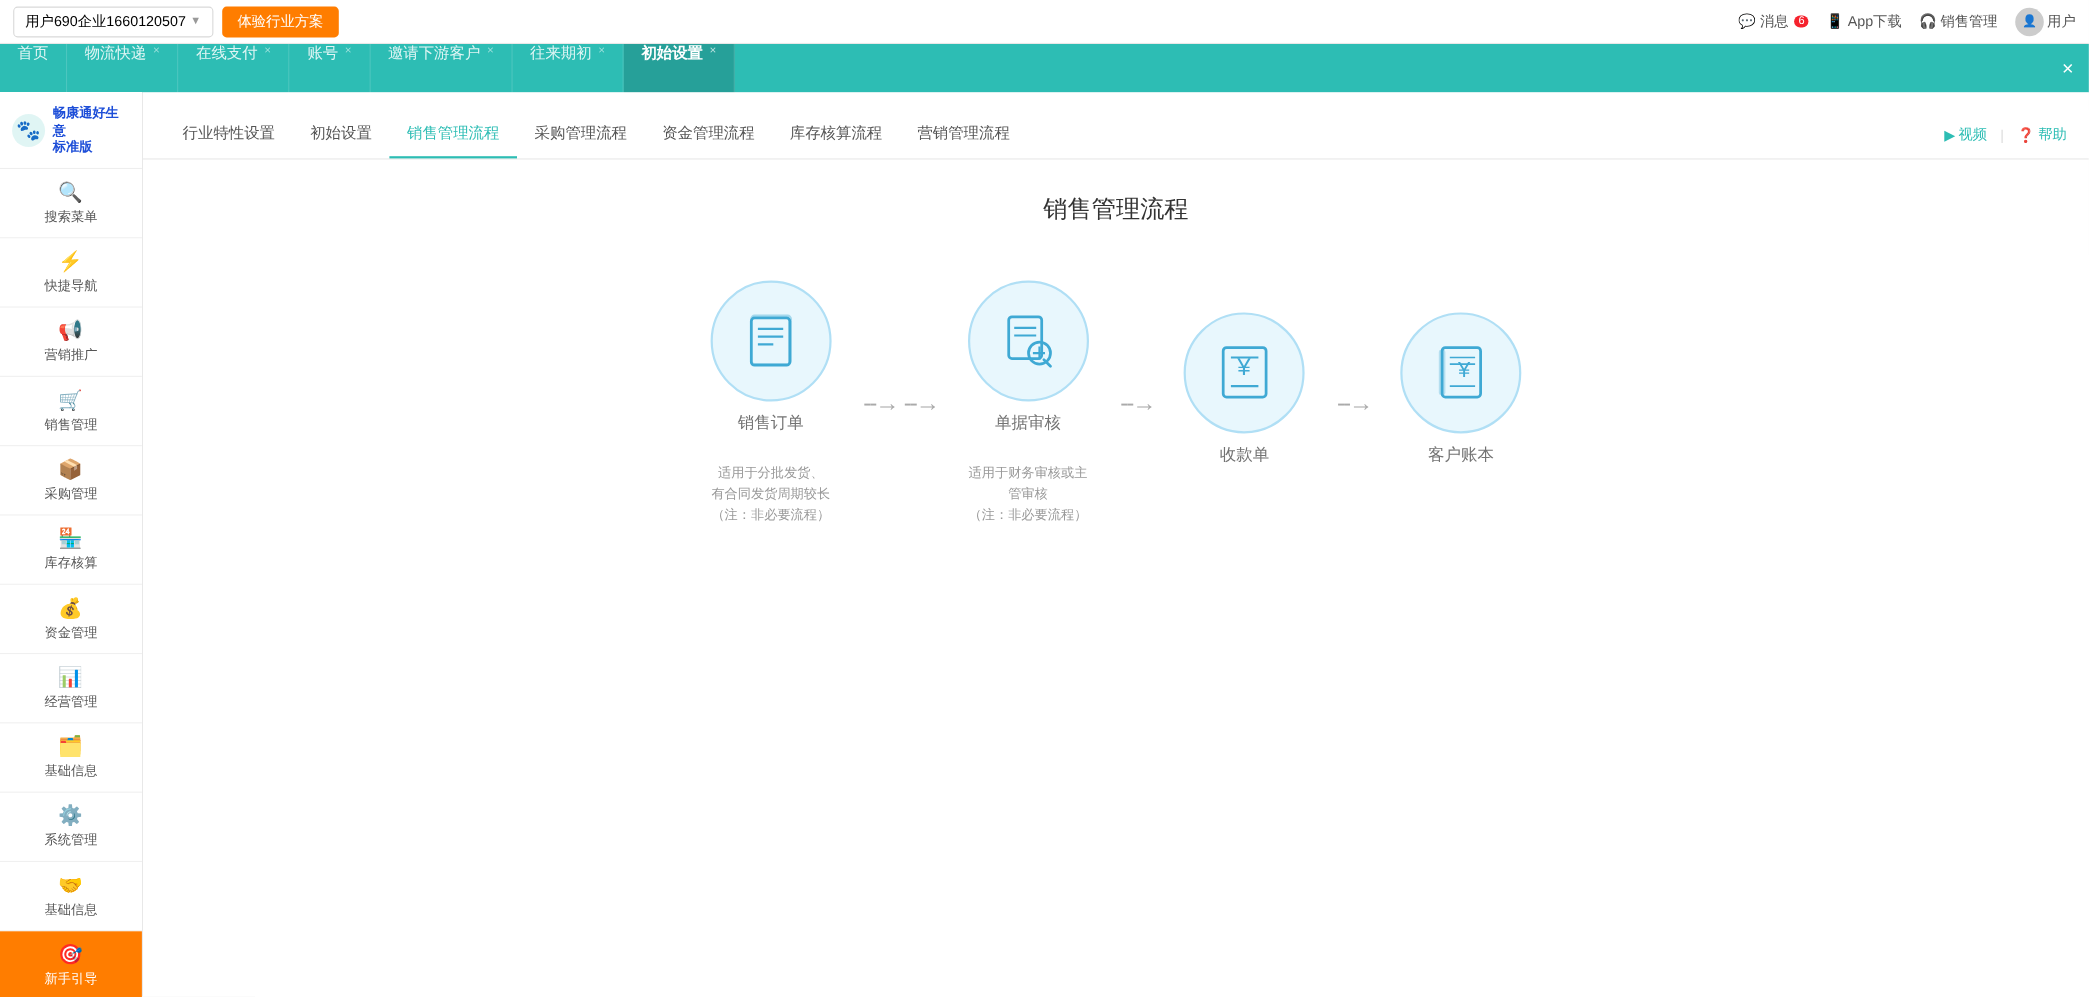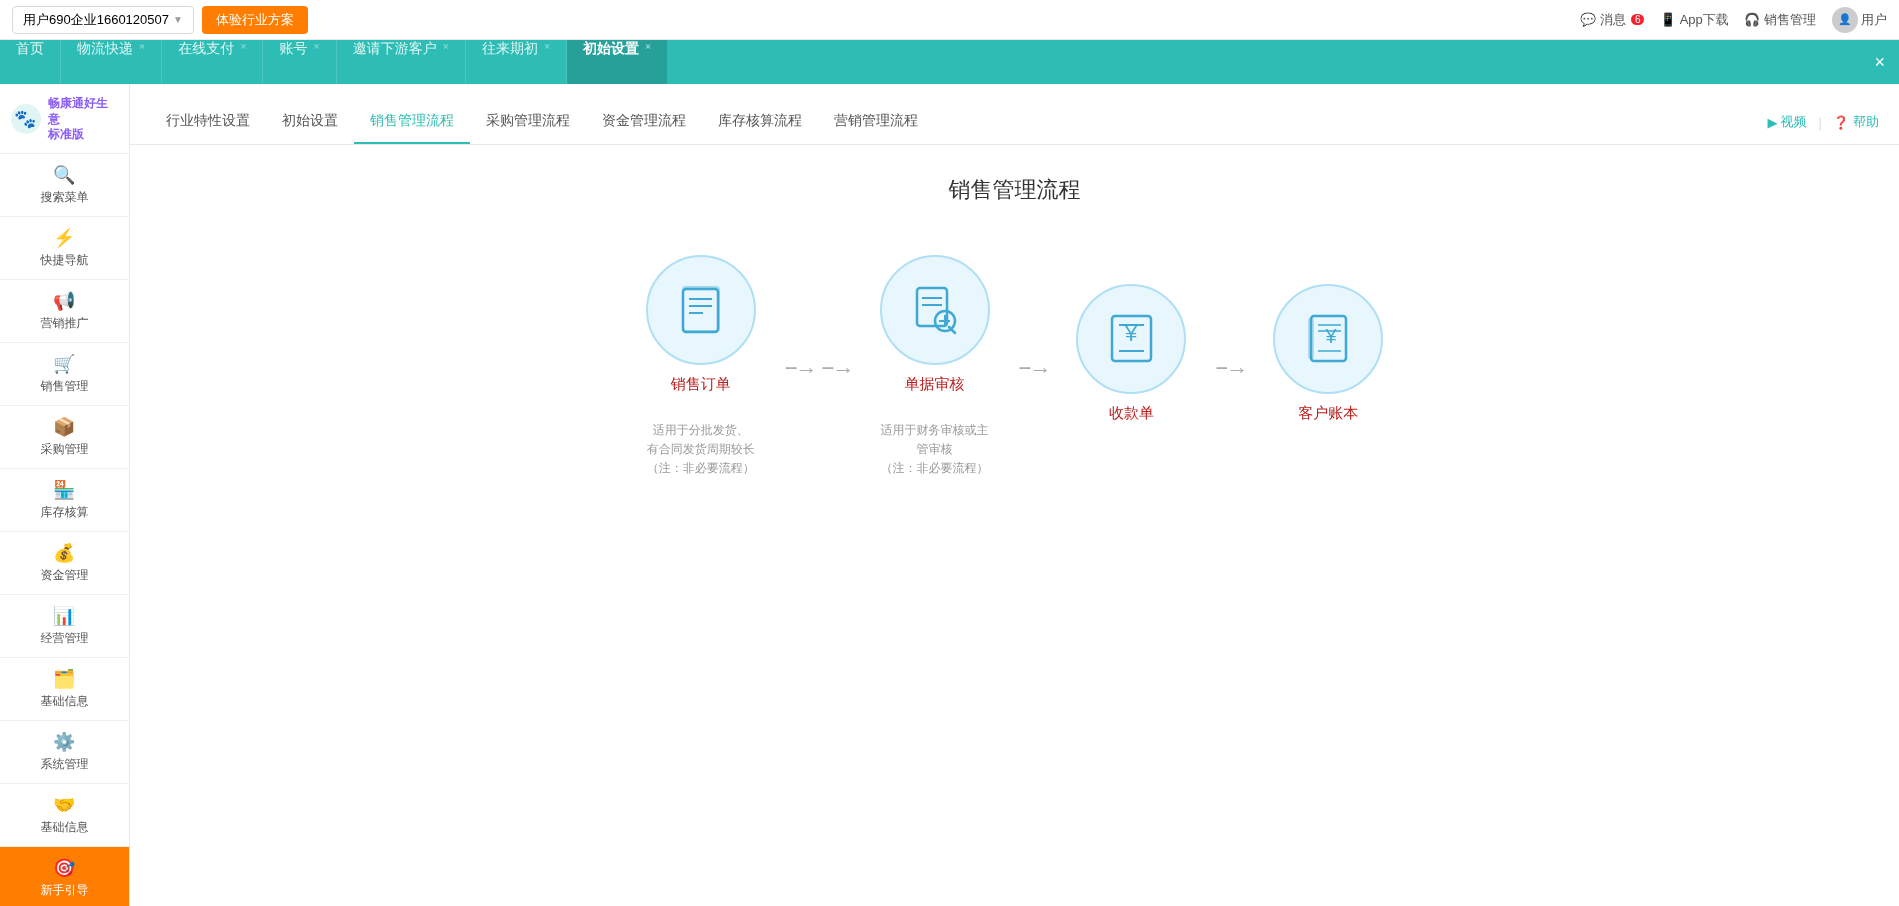--- a/index.html
+++ b/index.html
@@ -56,21 +56,21 @@
     .sidebar {
       width: 130px; background: #fff; border-right: 1px solid #e8e8e8;
       display: flex; flex-direction: column;
       overflow-y: auto;
     }
     .sidebar-logo {
       display: flex; align-items: center; gap: 6px;
       padding: 12px 10px 10px 10px; border-bottom: 1px solid #eee;
     }
     .sidebar-logo .logo-icon { width: 32px; height: 32px; }
-    .sidebar-logo .logo-text { font-size: 12px; color: #8b5cf6; font-weight: bold; line-height: 1.3; }
+    .sidebar-logo .logo-text { font-size: 12px; color: #1d4ed8; font-weight: bold; line-height: 1.3; }
     .sidebar-item {
       display: flex; flex-direction: column; align-items: center;
       padding: 10px 6px; cursor: pointer; color: #555; font-size: 12px; gap: 3px;
       border-bottom: 1px solid #f0f0f0;
     }
     .sidebar-item.active { background: #ff7d00; color: #fff; }
     .sidebar-icon { font-size: 18px; }
 
     
     .main-content { flex: 1; background: #fff; overflow-y: auto; }
@@ -102,21 +102,21 @@
     .flow-circle {
       width: 110px; height: 110px; border-radius: 50%;
       border: 2px solid #b0dff5; background: #e8f7fd;
       display: flex; align-items: center; justify-content: center;
       font-size: 44px; color: #3fa9d4;
     }
     .flow-arrow {
       font-size: 22px; color: #aaa; padding: 0 4px; flex-shrink: 0;
       letter-spacing: -4px;
     }
-    .flow-label { font-size: 15px; color: #b91c1c; text-align: center; font-weight: 500; }
+    .flow-label { font-size: 15px; color: #737373; text-align: center; font-weight: 500; }
     .flow-desc { font-size: 12px; color: #999; text-align: center; line-height: 1.6; margin-top: 17px; }
   </style>
 </head>
 <body>
 
 <div class="top-bar">
   <div class="top-bar-left">
     <div class="user-select">
       <span>用户690企业1660120507</span>
       <span class="arrow">▼</span>

